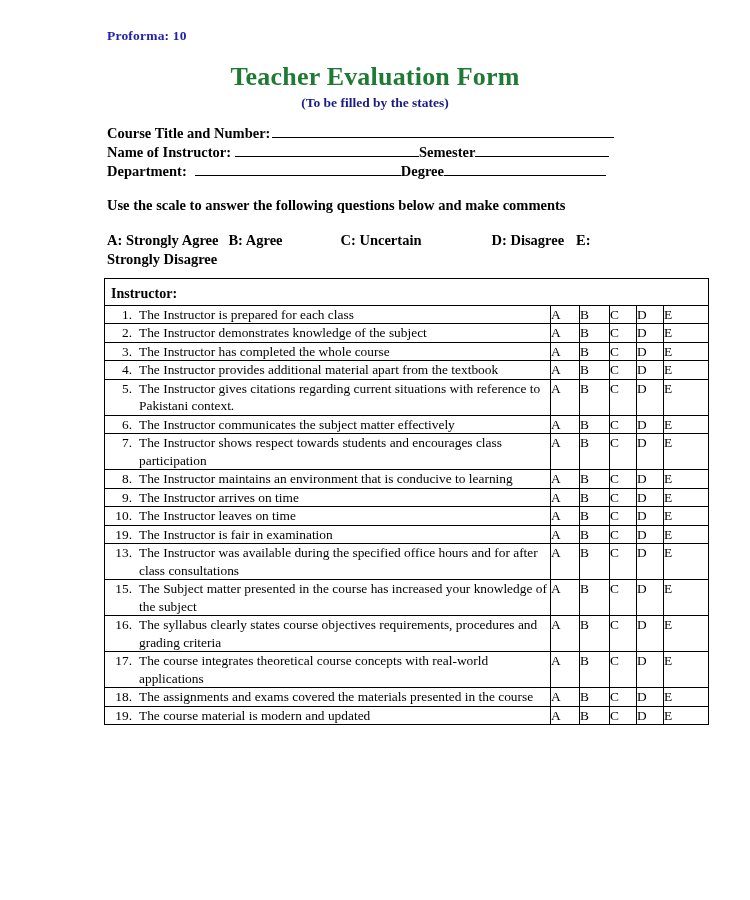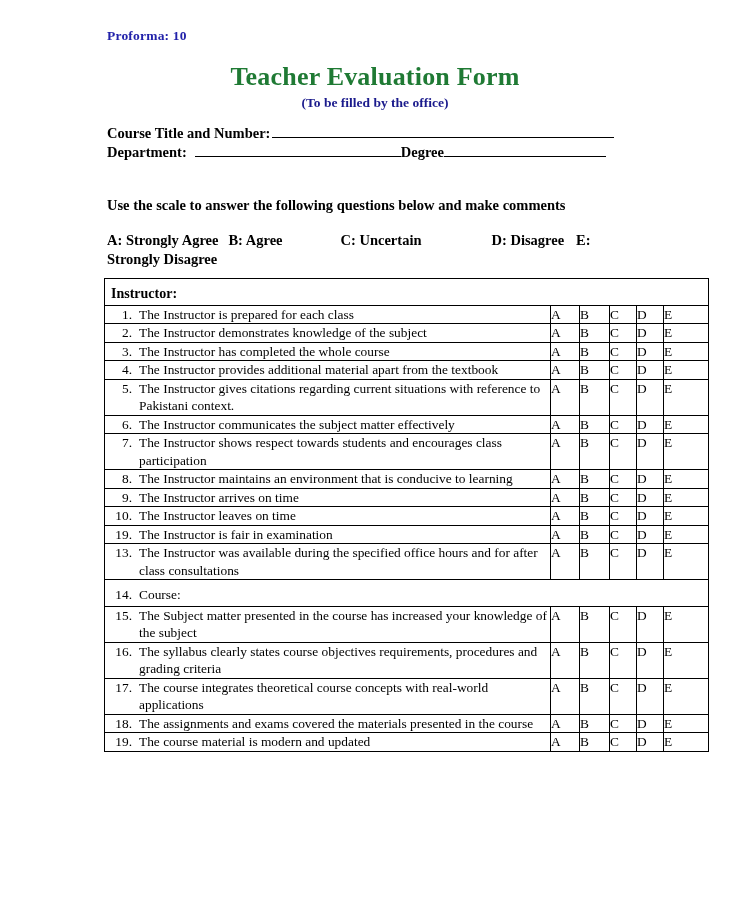--- a/index.html
+++ b/index.html
@@ -161,25 +161,28 @@
   col.c-e { width: 45px; }
 </style>
 </head>
 <body>
 
 <div class="page">
 
   <div class="proforma">Proforma: 10</div>
 
   <div class="doc-title">Teacher Evaluation Form</div>
-  <div class="doc-subtitle">(To be filled by the office)</div>
+  <div class="doc-subtitle">(To be filled by the states)</div>
 
   <div class="fields">
     <div class="field-row">
       <span class="field-label">Course Title and Number:</span><span class="blank w-course"></span>
+    </div>
+    <div class="field-row">
+      <span class="field-label">Name of Instructor:</span><span class="blank w-instr"></span><span class="field-label">Semester</span><span class="blank w-semester"></span>
     </div>
     <div class="field-row">
       <span class="field-label">Department:</span><span class="blank w-dept"></span><span class="field-label">Degree</span><span class="blank w-degree"></span>
     </div>
   </div>
 
   <div class="instructions">Use the scale to answer the following questions below and make comments</div>
 
   <div class="scale-legend">
     <span class="sp-a">A: Strongly Agree</span><span class="sp-b">B: Agree</span><span class="sp-c">C: Uncertain</span><span class="sp-d">D: Disagree</span><span>E: Strongly Disagree</span>
@@ -348,28 +351,20 @@
               <span class="q-text">The Instructor was available during the specified office hours and for after class consultations</span>
             </div>
           </td>
           <td class="opt-cell">A</td>
           <td class="opt-cell">B</td>
           <td class="opt-cell">C</td>
           <td class="opt-cell">D</td>
           <td class="opt-cell">E</td>
         </tr>
         <tr>
-          <td class="section-cell sub" colspan="6">
-            <div class="q-inner">
-              <span class="q-num">14.</span>
-              <span class="q-text">Course:</span>
-            </div>
-          </td>
-        </tr>
-        <tr>
           <td class="q-cell">
             <div class="q-inner">
               <span class="q-num">15.</span>
               <span class="q-text">The Subject matter presented in the course has increased your knowledge of the subject</span>
             </div>
           </td>
           <td class="opt-cell">A</td>
           <td class="opt-cell">B</td>
           <td class="opt-cell">C</td>
           <td class="opt-cell">D</td>

